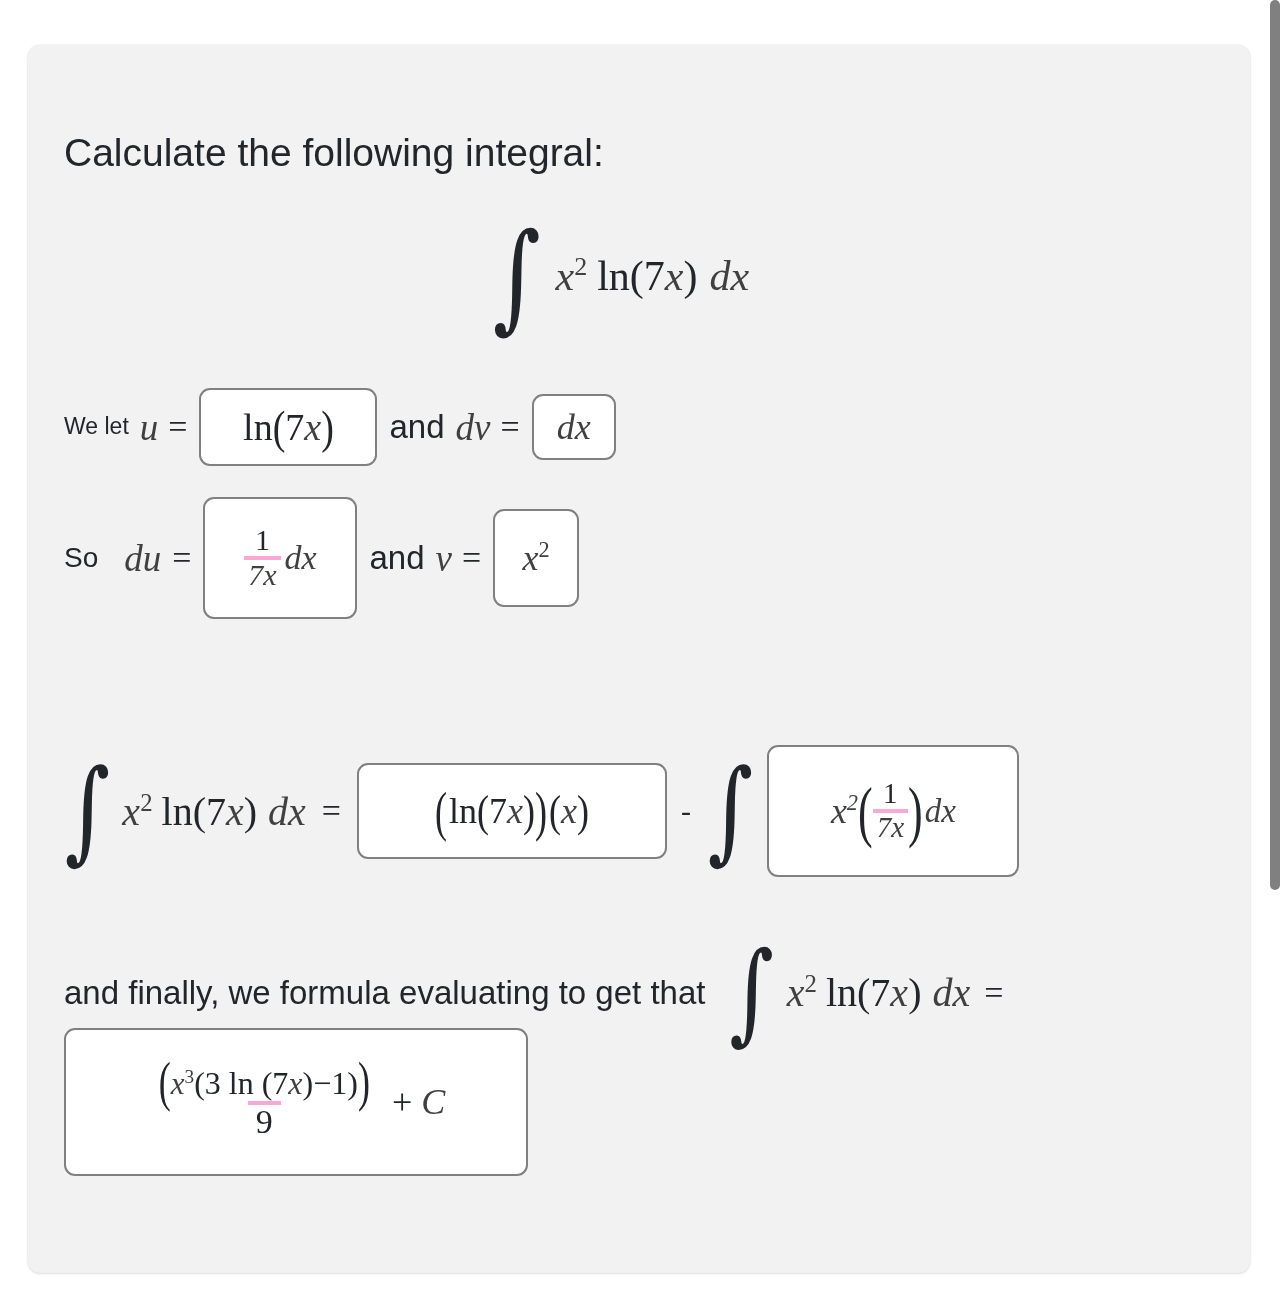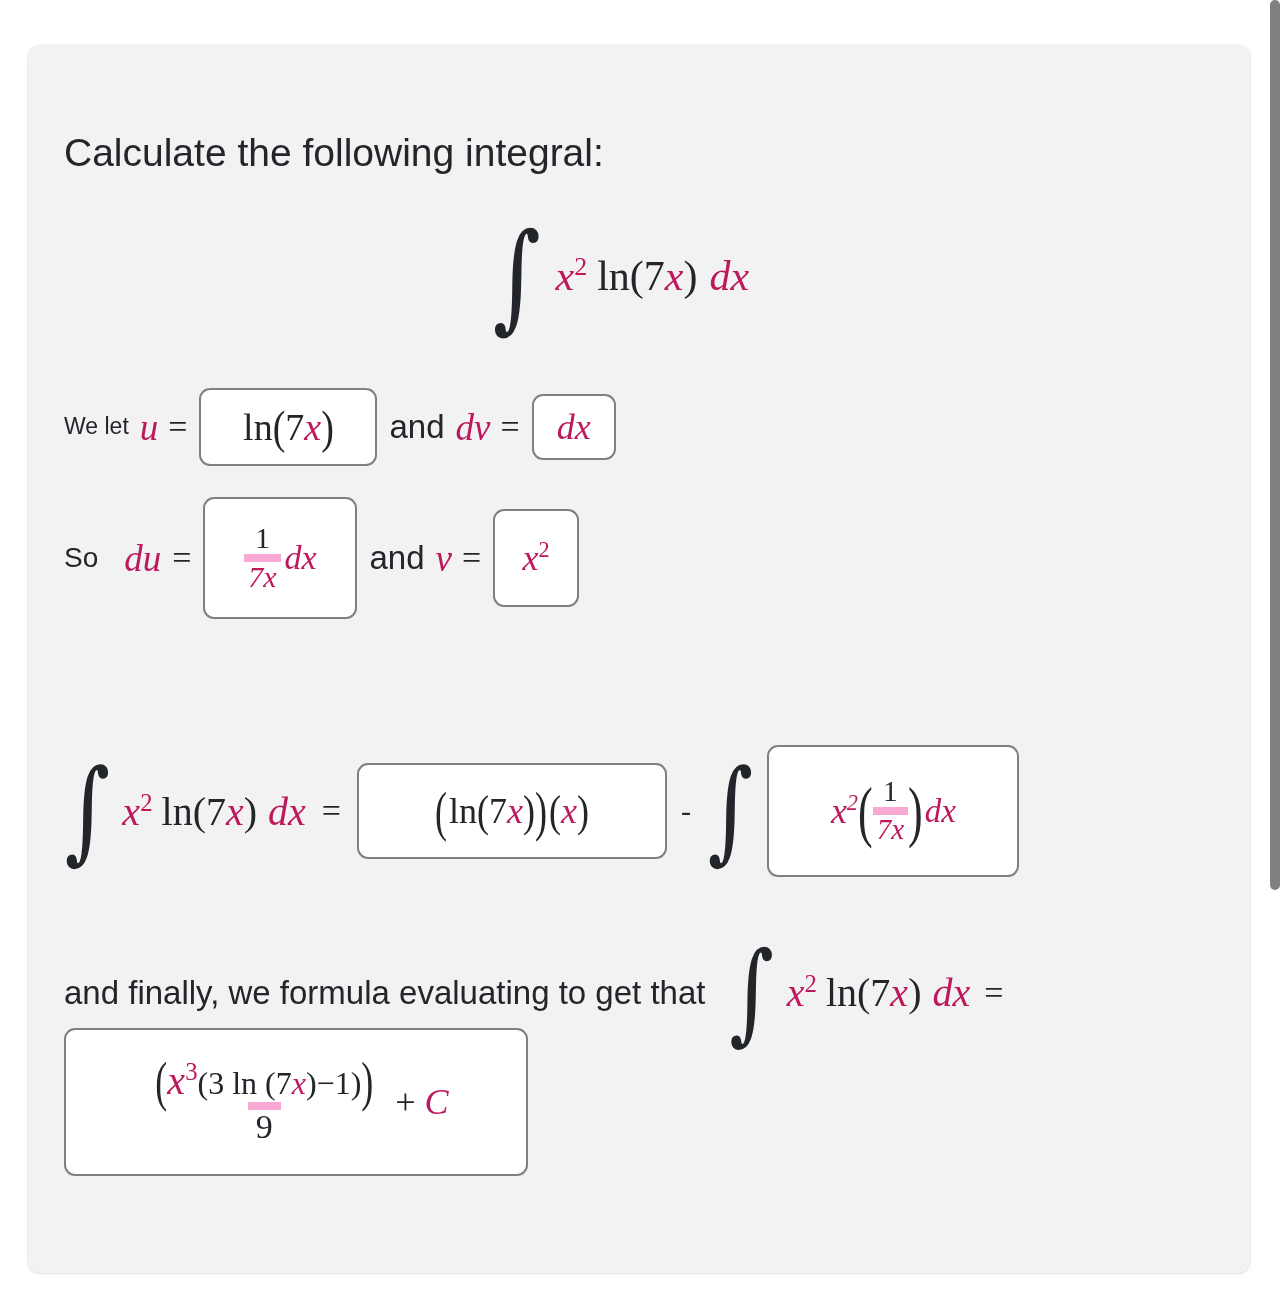--- a/index.html
+++ b/index.html
@@ -54,21 +54,21 @@
     font-size: 33px;
     line-height: 1.2;
     white-space: nowrap;
     font-family: "Liberation Sans", sans-serif;
   }
 
   
   .m {
     font-family: "Liberation Serif", "DejaVu Serif", serif;
     font-style: italic;
-    color: #be185d;
+    color: #404040;
   }
   .mr {
     font-family: "Liberation Serif", "DejaVu Serif", serif;
     font-style: normal;
     color: #22252a;
   }
   .sup {
     font-size: 0.62em;
     vertical-align: super;
     font-style: normal;
@@ -107,21 +107,21 @@
   .frac {
     display: inline-flex;
     flex-direction: column;
     align-items: center;
     justify-content: center;
     vertical-align: middle;
     line-height: 1.02;
     font-family: "Liberation Serif", "DejaVu Serif", serif;
   }
   .frac .num { padding: 0 4px; }
-  .frac .den { padding: 0 4px; border-top: 8px solid #f9a8d4; }
+  .frac .den { padding: 0 4px; border-top: 4px solid #f9a8d4; }
 
   
   .bigparen {
     display: inline-block;
     font-family: "Liberation Serif", "DejaVu Serif", serif;
     font-style: normal;
     transform: scaleY(1.55);
     transform-origin: center;
   }
   .medparen {
@@ -220,21 +220,21 @@
     <span class="prose" style="position:static; font-size:33px;">and finally, we formula evaluating to get that</span>
     <span class="intg" style="font-size:110px; line-height:0.78; margin-left:18px;">∫</span>
     <span class="m" style="font-size:40px; margin-left:6px;">x<span class="sup">2</span></span>
     <span class="mr" style="font-size:40px; margin-left:9px;">ln(7<span class="m">x</span>)</span>
     <span class="m" style="font-size:40px; margin-left:11px;">dx</span>
     <span class="mr" style="font-size:34px; margin-left:14px;">=</span>
   </div>
 
   <div class="box" style="position:absolute; left:36px; top:983px; width:464px; height:148px;">
     <span class="frac" style="font-size:31px; margin-left:4px;">
-      <span class="num" style="padding:0 8px;"><span class="bigparen" style="font-size:36px;">(</span><span class="m" style="font-size:40px;margin-top:44px;">x<span class="sup">3</span></span><span class="mr" style="font-size:32px;">(3 ln (7<span class="m">x</span>)−1)</span><span class="bigparen" style="font-size:36px;">)</span></span>
+      <span class="num" style="padding:0 8px;"><span class="bigparen" style="font-size:36px;">(</span><span class="m" style="font-size:31px;margin-top:44px;">x<span class="sup">3</span></span><span class="mr" style="font-size:32px;">(3 ln (7<span class="m">x</span>)−1)</span><span class="bigparen" style="font-size:36px;">)</span></span>
       <span class="den mr" style="font-size:34px; padding:0 8px;">9</span>
     </span>
     <span class="mr" style="font-size:36px; margin-left:14px;">+ <span class="m">C</span></span>
   </div>
 
 </div>
 
 <div id="scrollbar-track">
   <div id="scrollbar-thumb"></div>
 </div>

